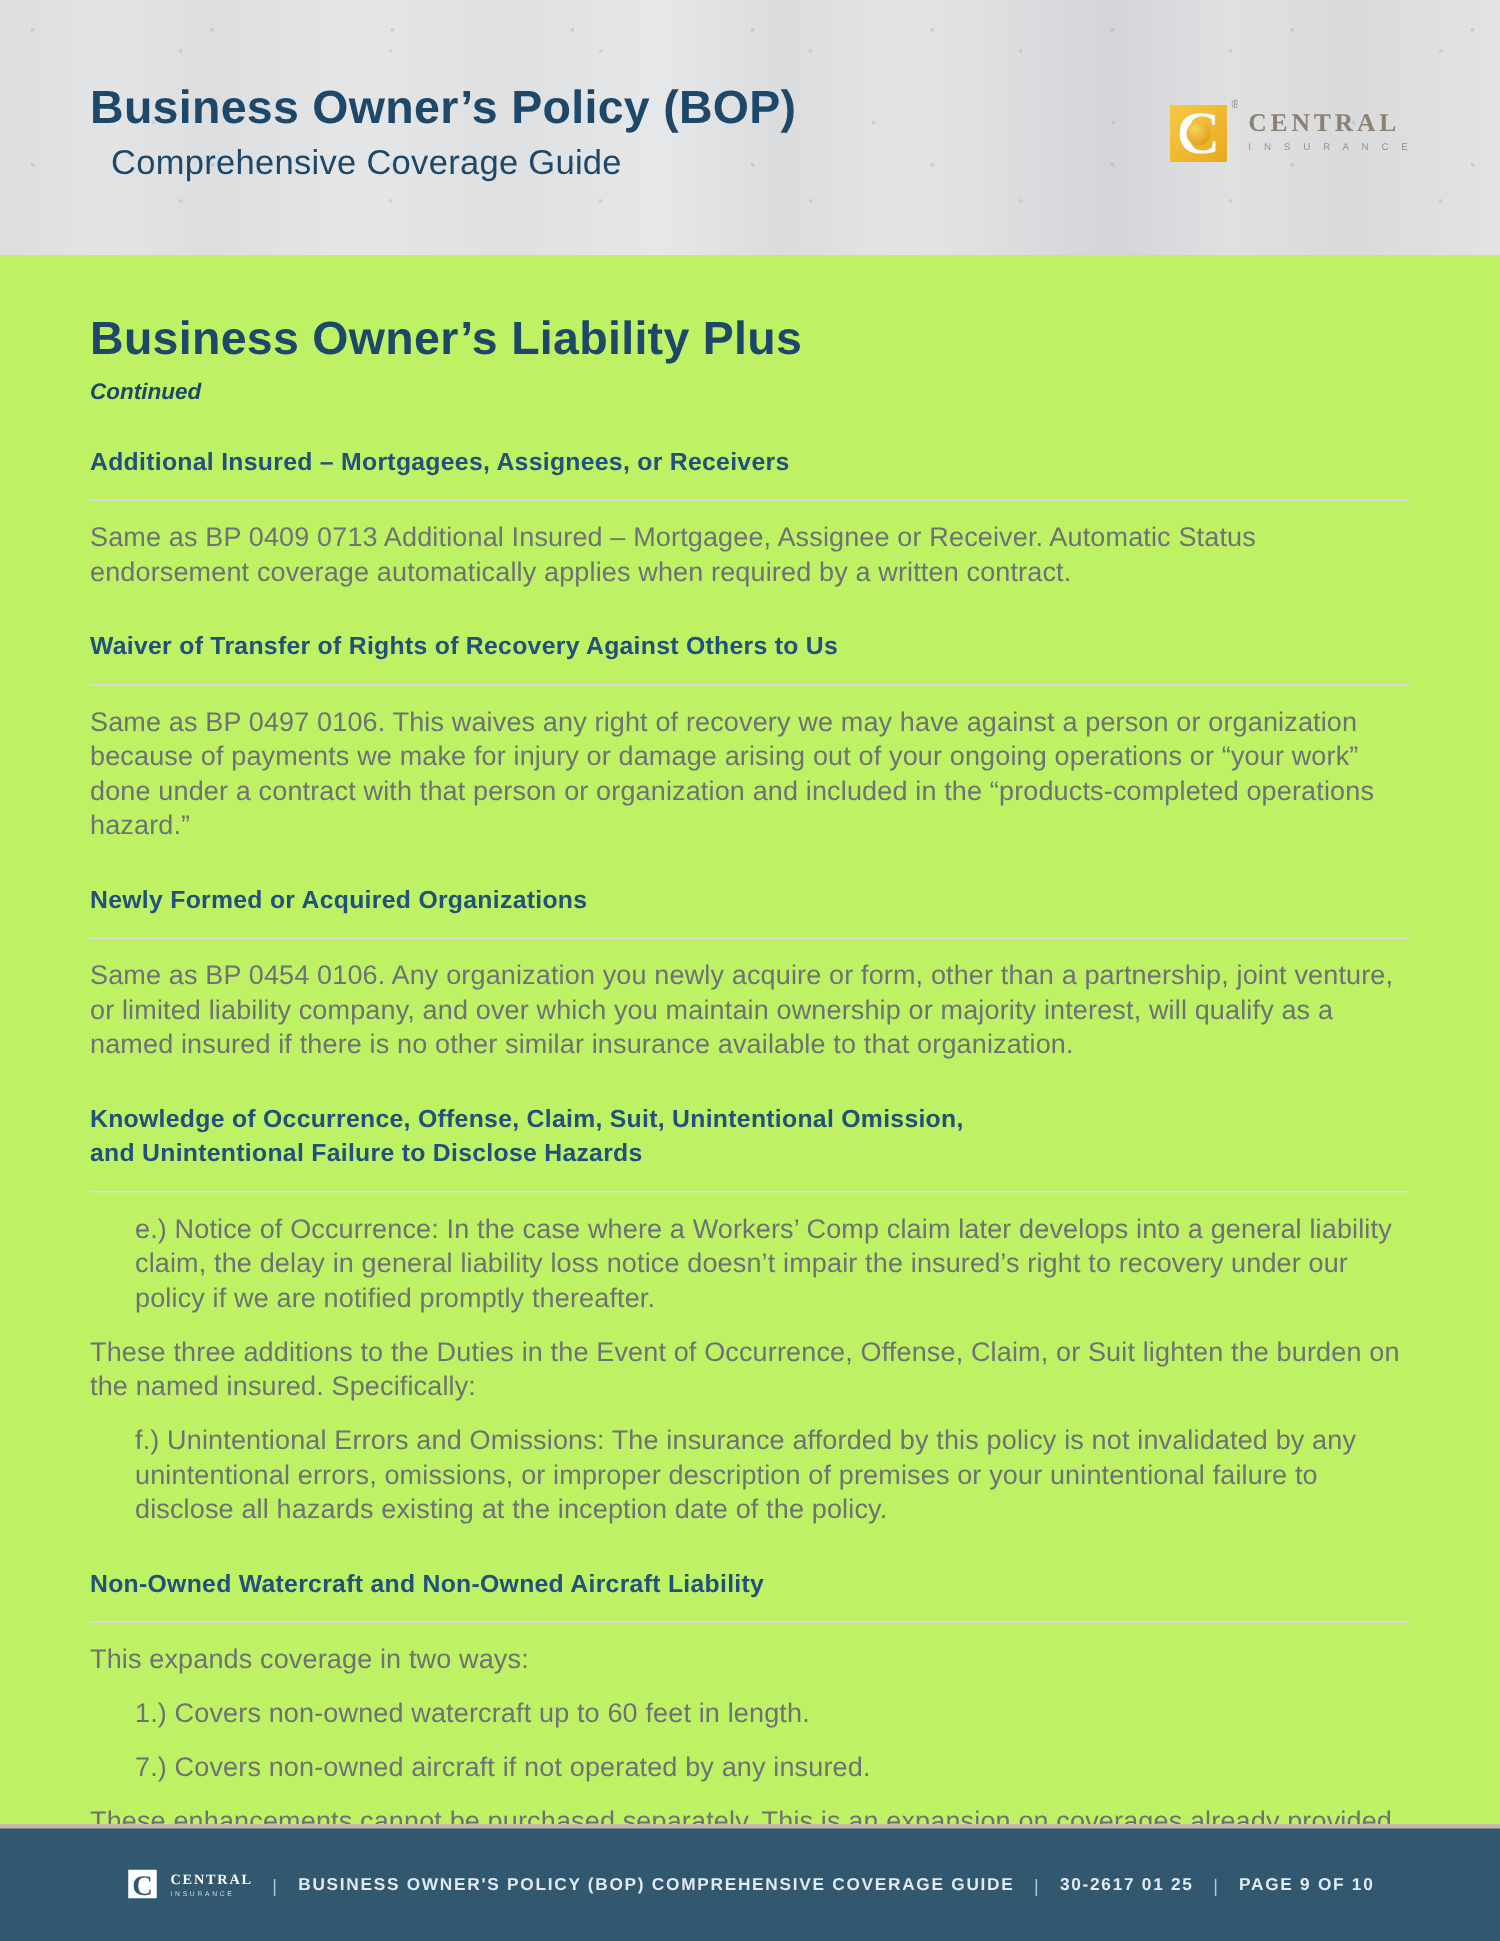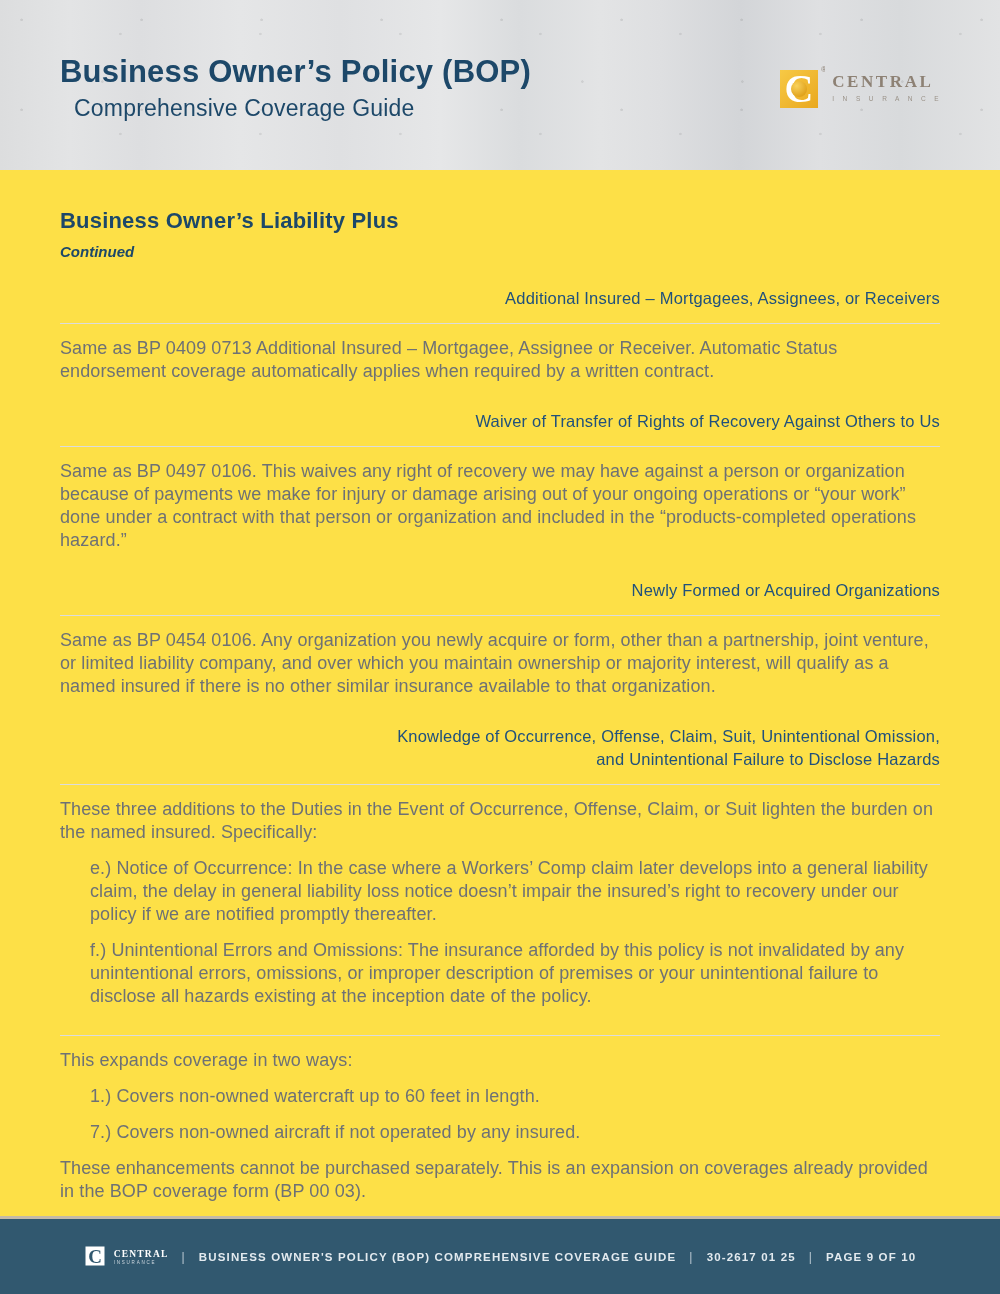--- a/index.html
+++ b/index.html
@@ -1,20 +1,20 @@
 <!DOCTYPE html>
 <html><head>
 <meta charset="utf-8">
 <style>
   * { margin:0; padding:0; box-sizing:border-box; }
   html,body { background:#ffffff; }
   .page {
     position:relative;
     width:1000px; height:1294px;
-    background:#fde047;
+    background:#bef264;
     font-family:"Liberation Sans", sans-serif;
     overflow:hidden;
     margin:0 auto;
   }
 
   
   .header {
     position:relative;
     height:170px;
     padding:54px 60px 0;
@@ -31,26 +31,26 @@
   .header-subtitle {
     font-size:23px; font-weight:500; color:#1d4869; margin-top:5px; letter-spacing:.2px;margin-left:14px;
   }
   .logo { position:absolute; top:64px; right:58px; display:flex; align-items:flex-start; gap:7px; }
   .logo-text { display:flex; flex-direction:column; margin-top:8px; }
   .logo-name { font-family:"Liberation Serif", serif; font-size:17px; font-weight:bold; letter-spacing:2.6px; color:#8d8174; }
   .logo-sub  { font-size:6.5px; letter-spacing:3.4px; color:#9a9288; margin-top:3px; }
 
   
   .content { padding:38px 60px 0; }
-  .page-title { font-size:22px; font-weight:bold; color:#1d4869; letter-spacing:.2px; }
+  .page-title { font-size:31px; font-weight:bold; color:#1d4869; letter-spacing:.2px; }
   .continued  { font-size:15px; font-weight:bold; font-style:italic; color:#1d4869; margin-top:9px; }
   section { margin-top:27px; }
   .section-heading {
-    font-size:16.5px; font-weight:normal; color:#21517c;
-    letter-spacing:.2px; line-height:23px; white-space:pre-line;text-align:right;
+    font-size:16.5px; font-weight:bold; color:#21517c;
+    letter-spacing:.2px; line-height:23px; white-space:pre-line;
   }
   .rule { height:1px; background:#dbdcde; border:0; margin-top:13px; }
   p.body { font-size:18px; color:#6e7175; line-height:23px; margin-top:13px; letter-spacing:.1px; }
   p.indent { margin-left:30px; margin-right:6px; }
 
   
   .footer {
     position:absolute; left:0; bottom:0; width:100%; height:78px;
     background:#31586f; border-top:3px solid #c4baa7;
     display:flex; align-items:center; justify-content:center; gap:13px;
@@ -111,25 +111,26 @@
         </section>
         <section>
           <h3 class="section-heading">Newly Formed or Acquired Organizations</h3>
           <div class="rule"></div>
           <p class="body">Same as BP 0454 0106. Any organization you newly acquire or form, other than a partnership, joint venture, or limited liability company, and over which you maintain ownership or majority interest, will qualify as a named insured if there is no other similar insurance available to that organization.</p>
         </section>
         <section>
           <h3 class="section-heading">Knowledge of Occurrence, Offense, Claim, Suit, Unintentional Omission,
 and Unintentional Failure to Disclose Hazards</h3>
           <div class="rule"></div>
+          <p class="body indent">e.) Notice of Occurrence: In the case where a Workers’ Comp claim later develops into a general liability claim, the delay in general liability loss notice doesn’t impair the insured’s right to recovery under our policy if we are notified promptly thereafter.</p>
           <p class="body">These three additions to the Duties in the Event of Occurrence, Offense, Claim, or Suit lighten the burden on the named insured. Specifically:</p>
-          <p class="body indent">e.) Notice of Occurrence: In the case where a Workers’ Comp claim later develops into a general liability claim, the delay in general liability loss notice doesn’t impair the insured’s right to recovery under our policy if we are notified promptly thereafter.</p>
           <p class="body indent">f.) Unintentional Errors and Omissions: The insurance afforded by this policy is not invalidated by any unintentional errors, omissions, or improper description of premises or your unintentional failure to disclose all hazards existing at the inception date of the policy.</p>
         </section>
         <section>
+          <h3 class="section-heading">Non-Owned Watercraft and Non-Owned Aircraft Liability</h3>
           <div class="rule"></div>
           <p class="body">This expands coverage in two ways:</p>
           <p class="body indent">1.) Covers non-owned watercraft up to 60 feet in length.</p>
           <p class="body indent">7.) Covers non-owned aircraft if not operated by any insured.</p>
           <p class="body">These enhancements cannot be purchased separately. This is an expansion on coverages already provided in the BOP coverage form (BP 00 03).</p>
         </section>
       </div>
   </div>
 
   <div class="footer">

